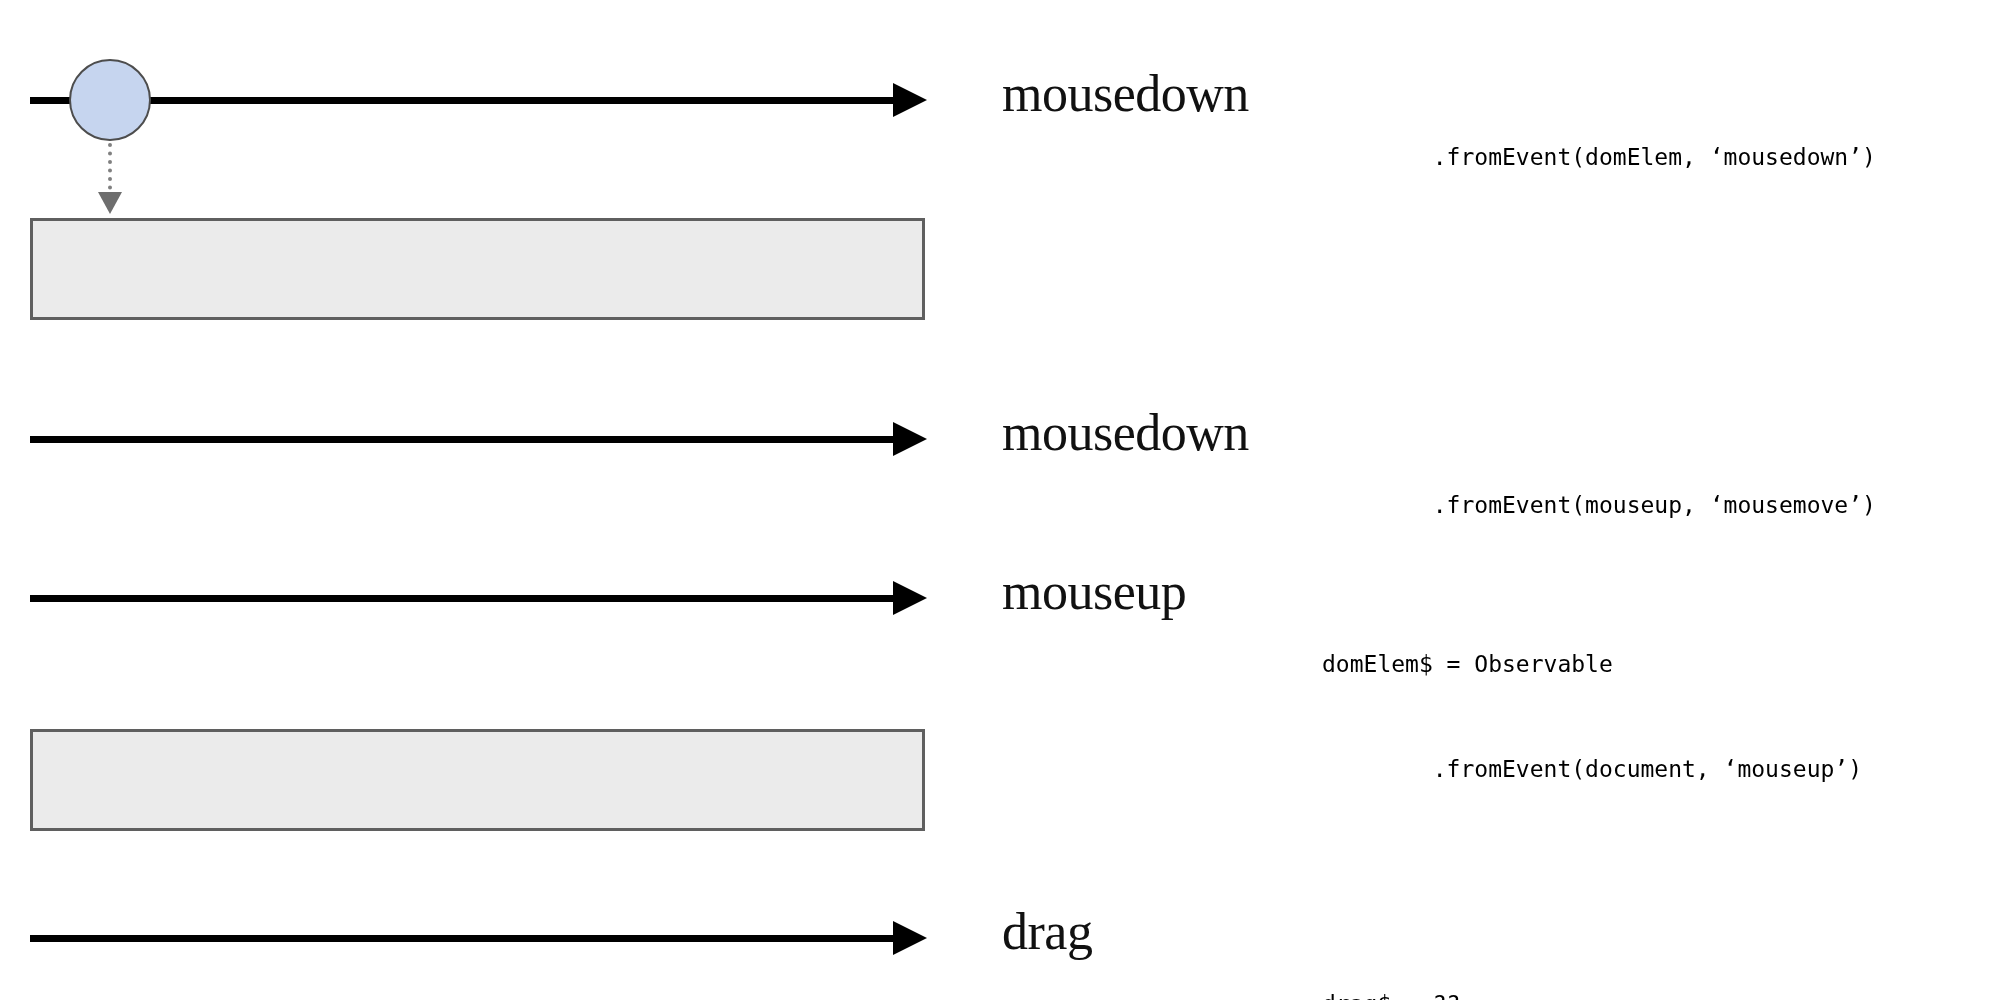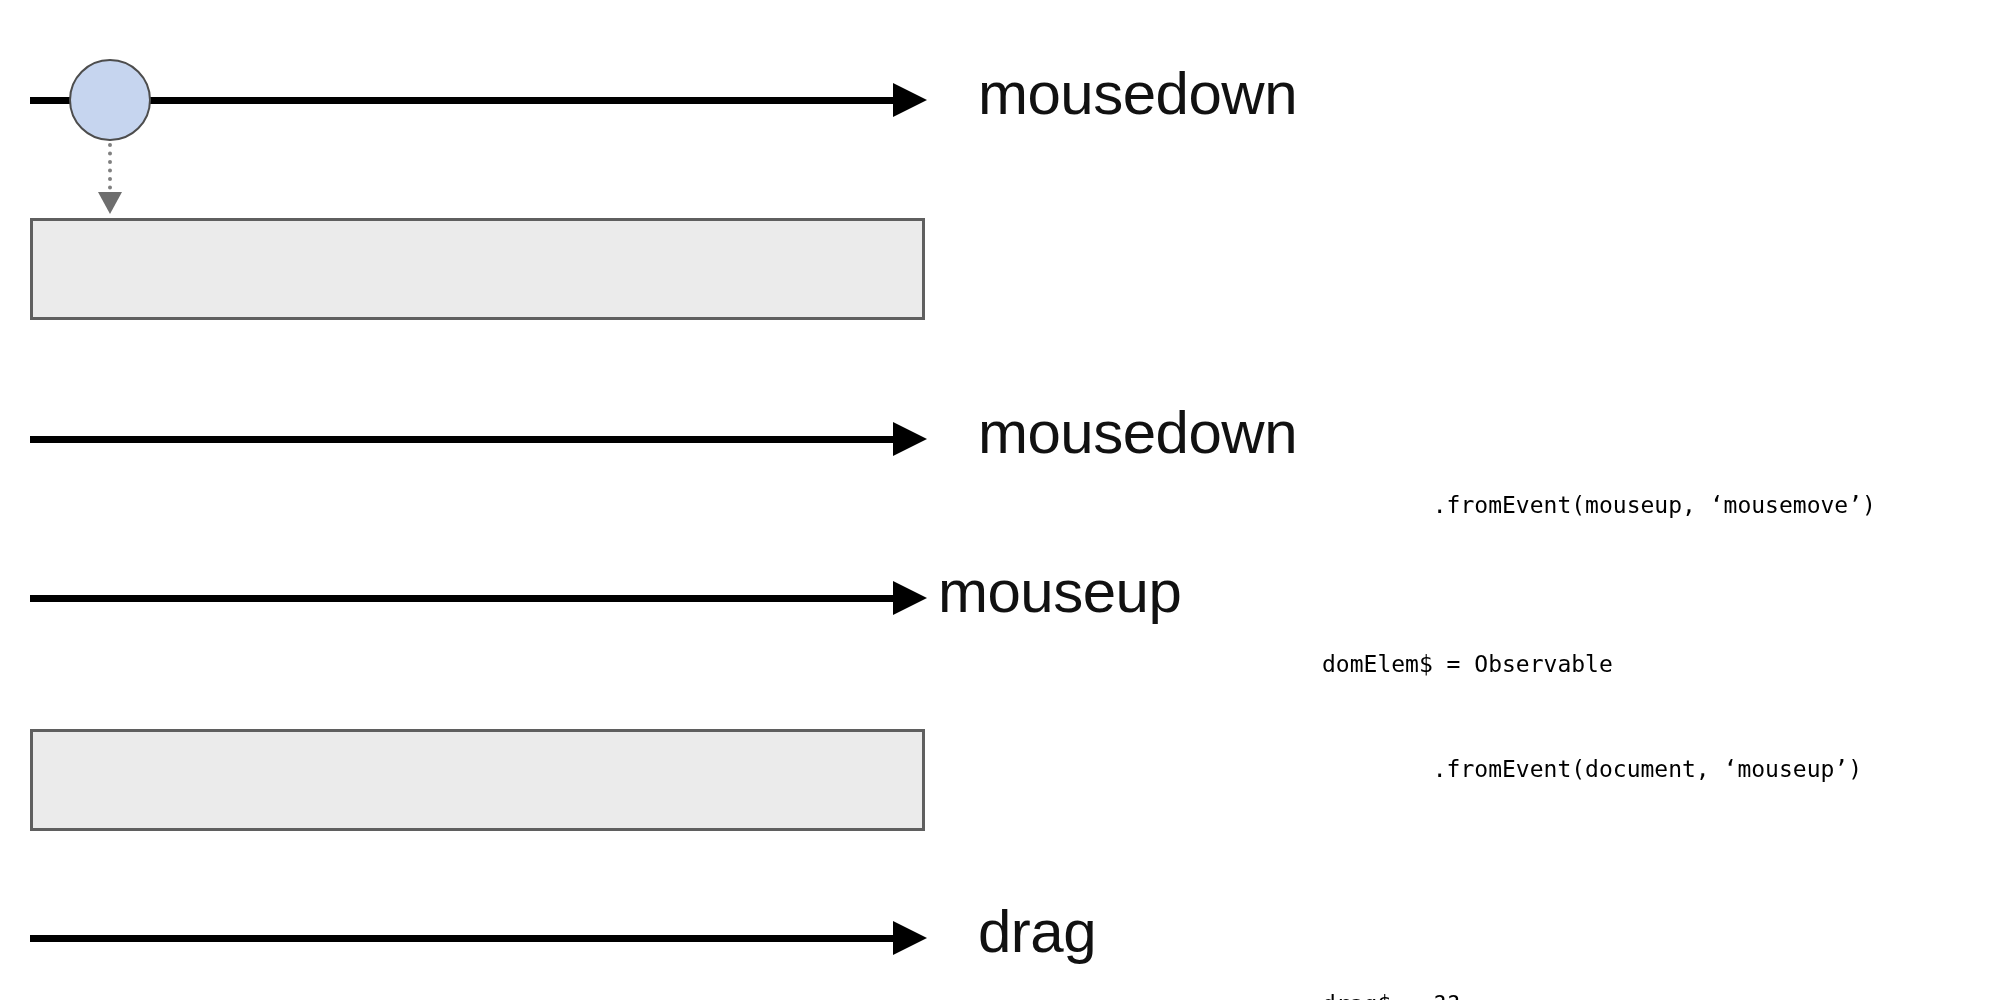--- a/index.html
+++ b/index.html
@@ -77,27 +77,28 @@
   .elem-box {
     position: absolute;
     background: #ebebeb;
     border: 3px solid #5f5f5f;
     box-sizing: border-box;
   }
 
   
   .stream-label {
     position: absolute;
-    font-family: Liberation Sans, sans-serif;
+    font-family: Liberation Serif, serif;
     font-weight: 300;
-    font-size: 60px;
+    font-size: 52px;
     line-height: 52px;
     color: #111111;
     white-space: nowrap;
     letter-spacing: -0.5px;
+    margin-left: 24px;
   }
 
   
   .code-block {
     position: absolute;
     font-family: "DejaVu Sans Mono", "Liberation Mono", monospace;
     font-size: 23px;
     line-height: 35px;
     color: #000000;
     white-space: pre;
@@ -118,20 +119,21 @@
     <div class="timeline-head" style="left:893px; top:83px;"></div>
 
     <div class="marble" style="left:69px; top:59px;"></div>
 
     <div class="dotted-connector" style="left:108px; top:143px; height:55px;"></div>
     <div class="dotted-head" style="left:98px; top:192px;"></div>
 
     <div class="stream-label" style="left:978px; top:68px;">mousedown</div>
 
     <div class="code-block" style="left:1322px; top:70px;">
+      <span class="code-line">        .fromEvent(domElem, ‘mousedown’)</span>
     </div>
   </div>
 
   <div class="elem-box" style="left:30px; top:218px; width:895px; height:102px;"></div>
 
   <div class="marble-row" style="top:0">
 
     <div class="timeline" style="top:436px; width:863px;"></div>
     <div class="timeline-head" style="left:893px; top:422px;"></div>
 
@@ -140,21 +142,21 @@
     <div class="code-block" style="left:1322px; top:418px;">
       <span class="code-line">        .fromEvent(mouseup, ‘mousemove’)</span>
     </div>
   </div>
 
   <div class="marble-row" style="top:0">
 
     <div class="timeline" style="top:595px; width:863px;"></div>
     <div class="timeline-head" style="left:893px; top:581px;"></div>
 
-    <div class="stream-label" style="left:938px; top:566px;">mouseup</div>
+    <div class="stream-label" style="left:978px; top:566px;">mouseup</div>
 
     <div class="code-block" style="left:1322px; top:577px;">
       <span class="code-line">domElem$ = Observable</span>
       <span class="code-line">        .fromEvent(document, ‘mouseup’)</span>
     </div>
   </div>
 
   <div class="elem-box" style="left:30px; top:729px; width:895px; height:102px;"></div>
 
   <div class="marble-row" style="top:0">

